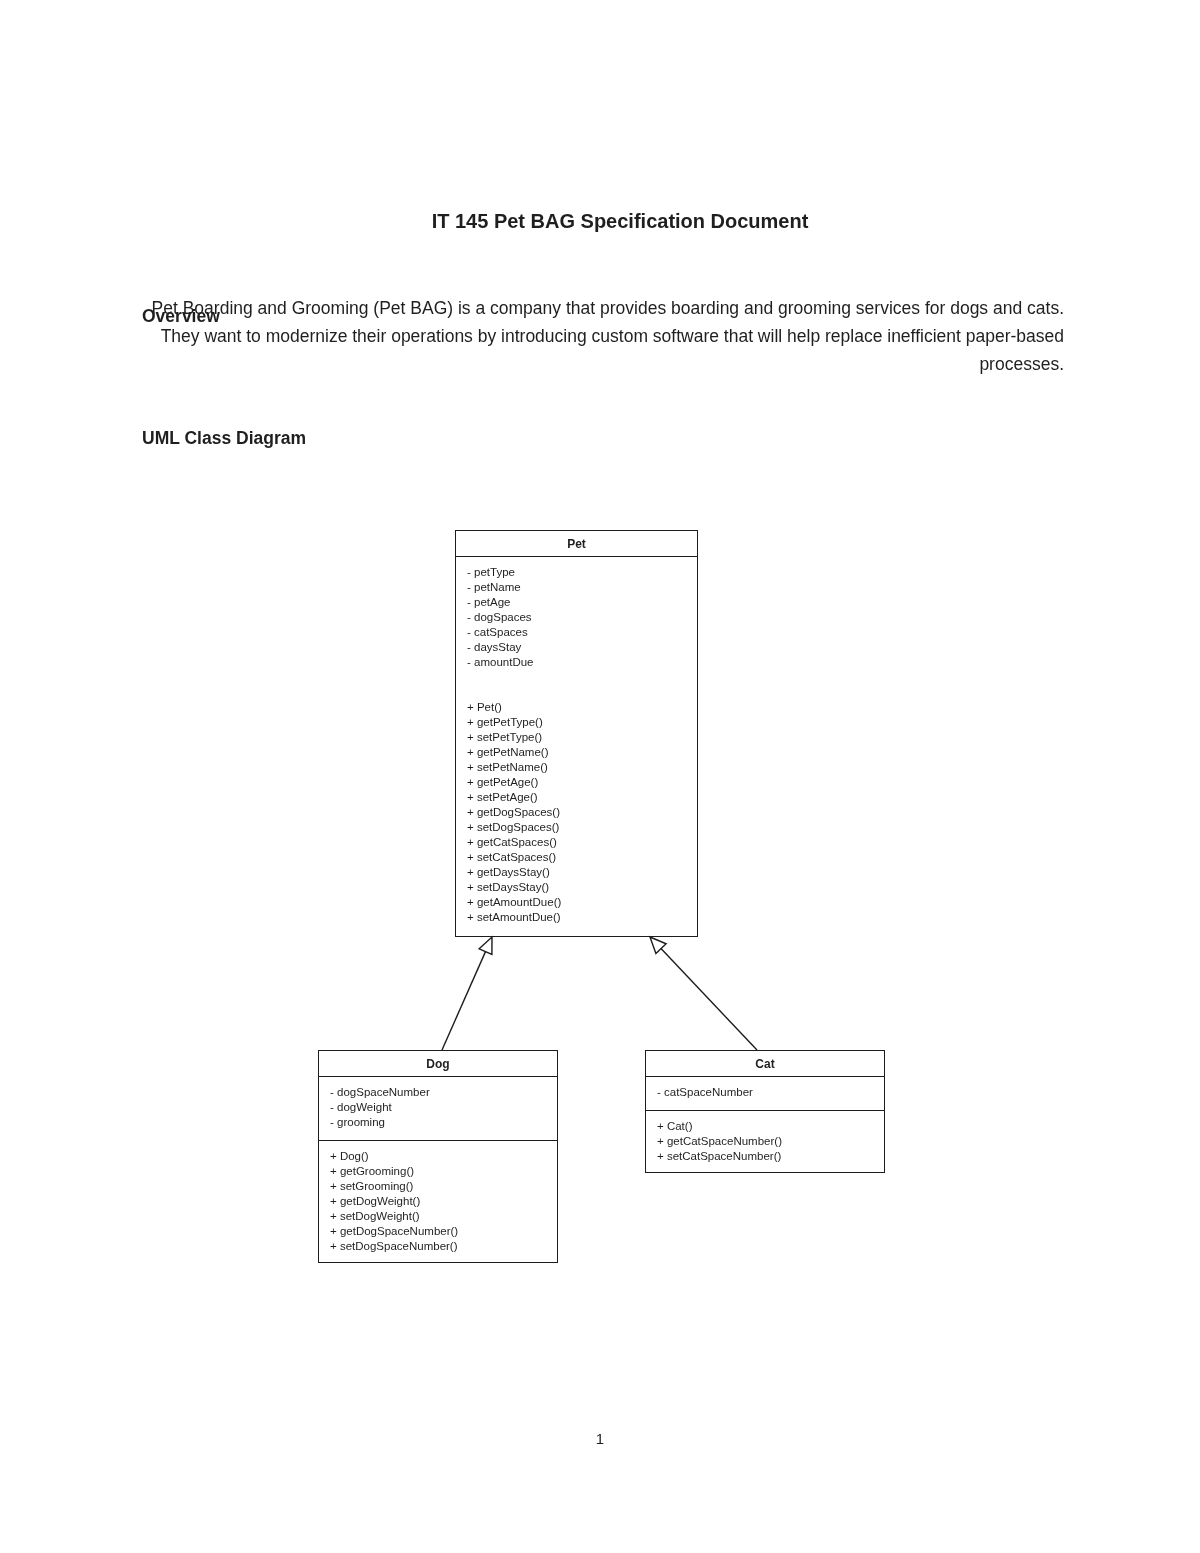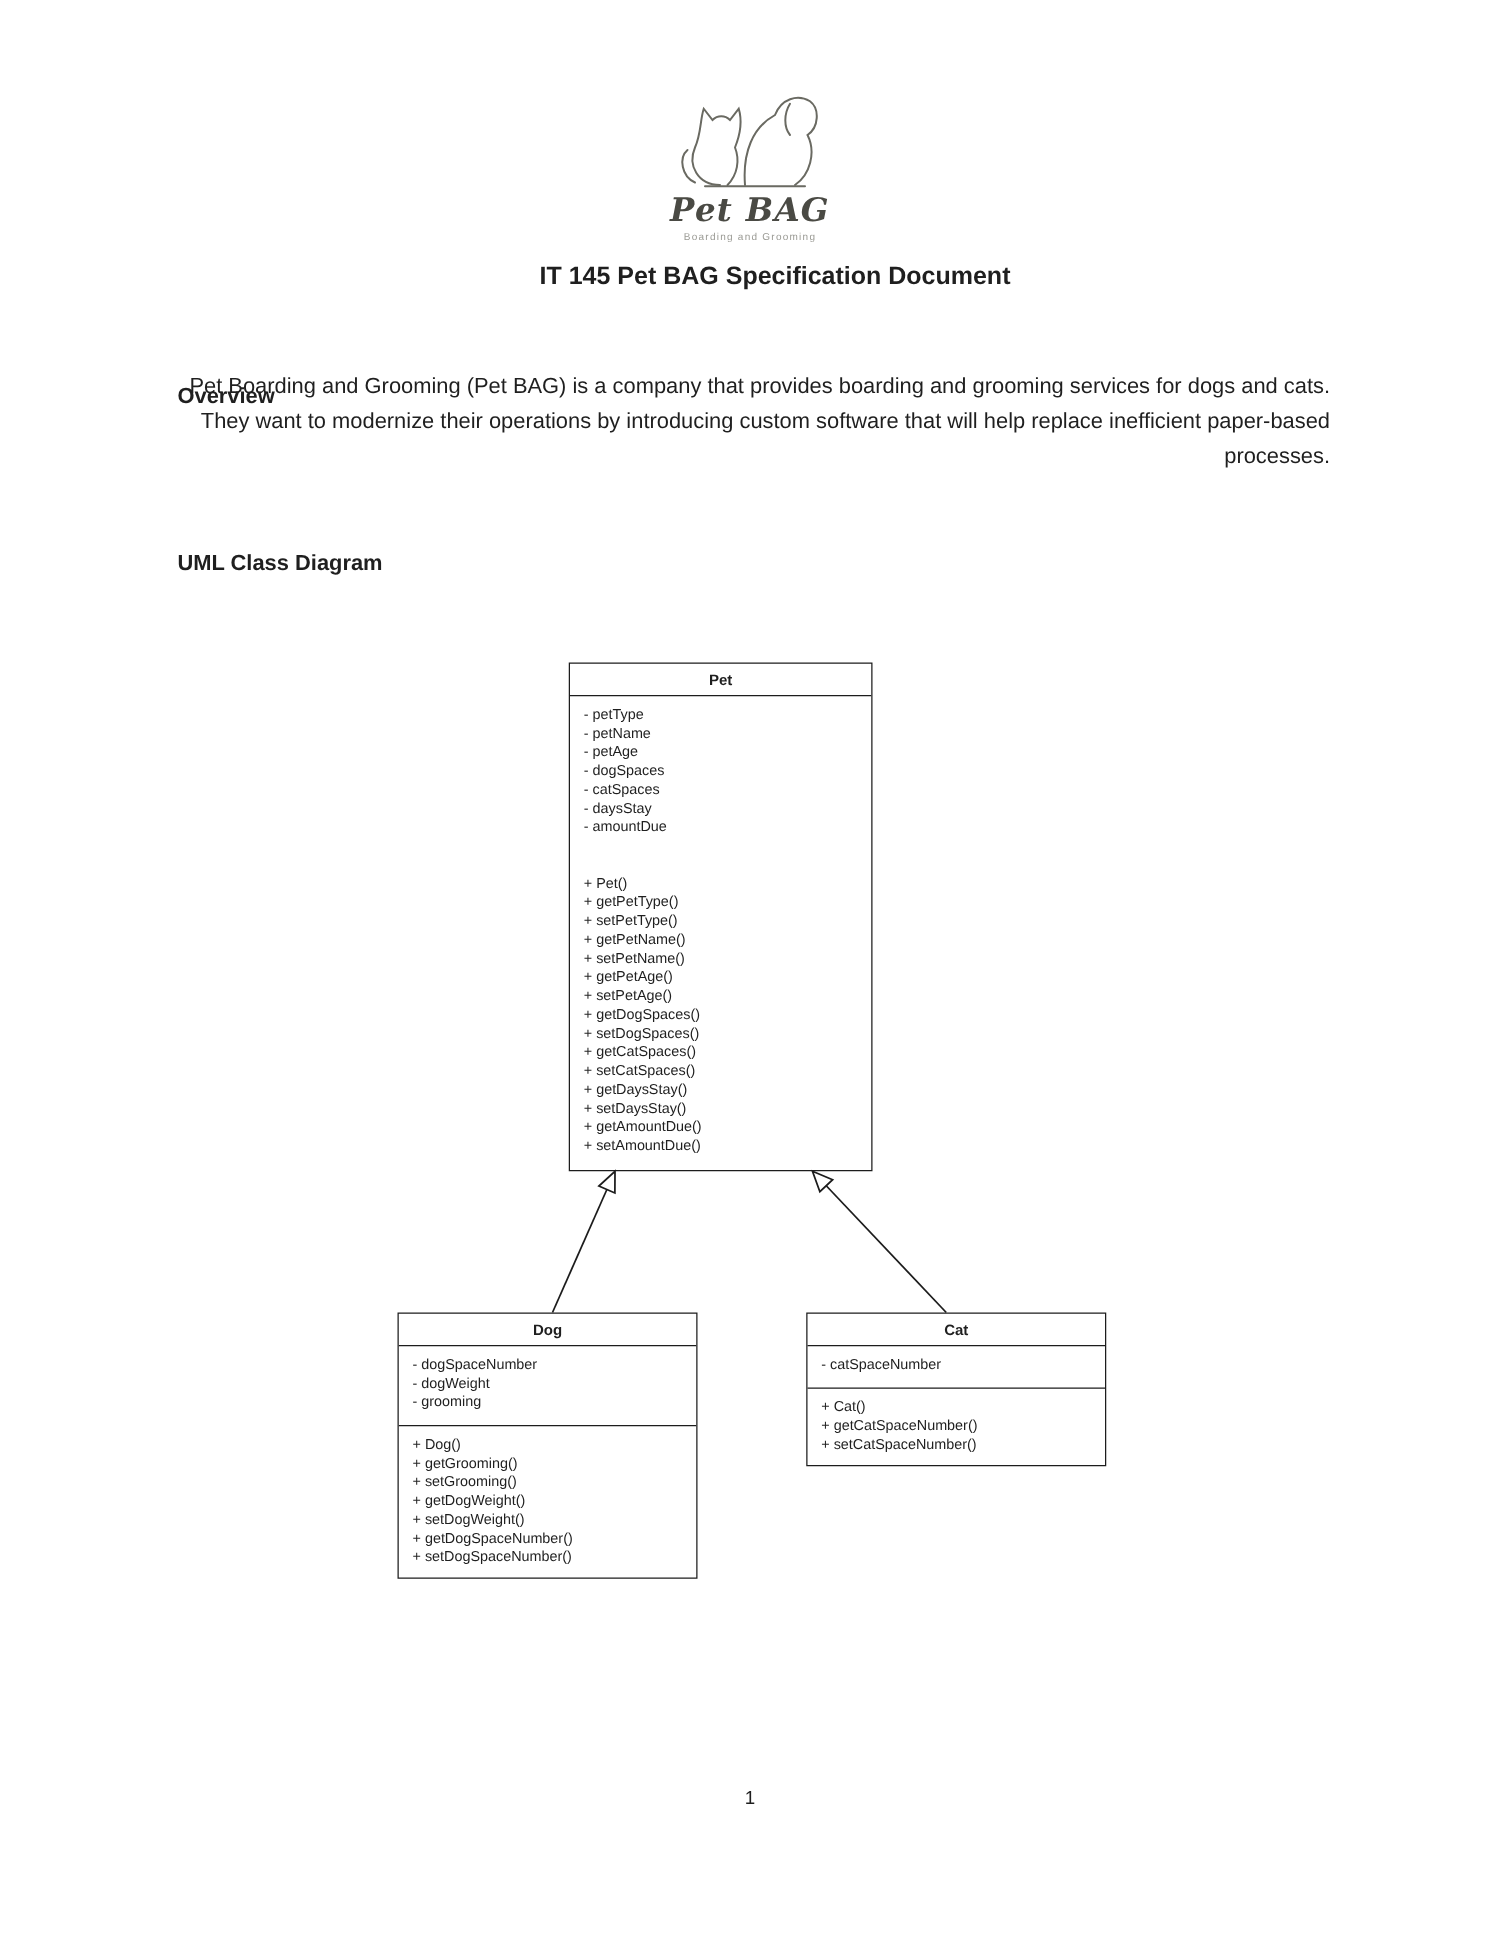--- a/index.html
+++ b/index.html
@@ -54,21 +54,21 @@
   .section-body{
     position:absolute;
     left:142px;
     width:922px;
     font-size:17.5px;
     line-height:28px;
     text-align:right;
   }
   .heading-overview{top:266px;}
   .body-overview{top:294px;}
-  .heading-uml{top:400px;}
+  .heading-uml{top:388px;}
   .body-uml{top:428px;}
   .page-number{
     position:absolute;
     top:1430px; left:0; right:0;
     text-align:center;
     font-size:15px;
   }
   
   .uml-box{
     position:absolute;
@@ -97,36 +97,20 @@
     position:absolute;
     top:0; left:0;
     pointer-events:none;
   }
 </style>
 </head>
 <body>
 
 <div class="page">
 
-  <div class="logo">
-    <svg class="logo-art" width="132" height="100" viewBox="0 0 132 100">
-      <g fill="none" stroke="#6a6a62" stroke-width="1.6" stroke-linecap="round">
-
-        <path d="M42 86 C24 86 16 70 22 56 C27 45 26 34 29 25 L36 34 C40 30 46 30 50 34 L57 25 C60 35 58 46 54 56 C58 66 56 78 48 86"></path>
-        <path d="M22 84 C11 79 9 64 16 58"></path>
-
-        <path d="M62 86 C60 60 68 40 86 30 C91 17 104 13 114 19 C122 25 121 40 112 46 C119 60 114 78 102 86"></path>
-        <path d="M98 21 C93 29 93 40 98 46"></path>
-
-        <path d="M30 87 L110 87"></path>
-      </g>
-    </svg>
-    <div class="logo-name">Pet BAG</div>
-    <div class="logo-tagline">Boarding and Grooming</div>
-  </div>
 
   <div class="doc-title">IT 145 Pet BAG Specification Document</div>
 
   <div class="section-heading heading-overview">Overview</div>
   <div class="section-body body-overview">Pet Boarding and Grooming (Pet BAG) is a company that provides boarding and grooming services for dogs and cats. They want to modernize their operations by introducing custom software that will help replace inefficient paper-based processes.</div>
 
   <div class="section-heading heading-uml">UML Class Diagram</div>
 
   <div class="uml-box dog-box" style="left:318px;top:1050px;width:240px;">
     <div class="uml-title">Dog</div>

